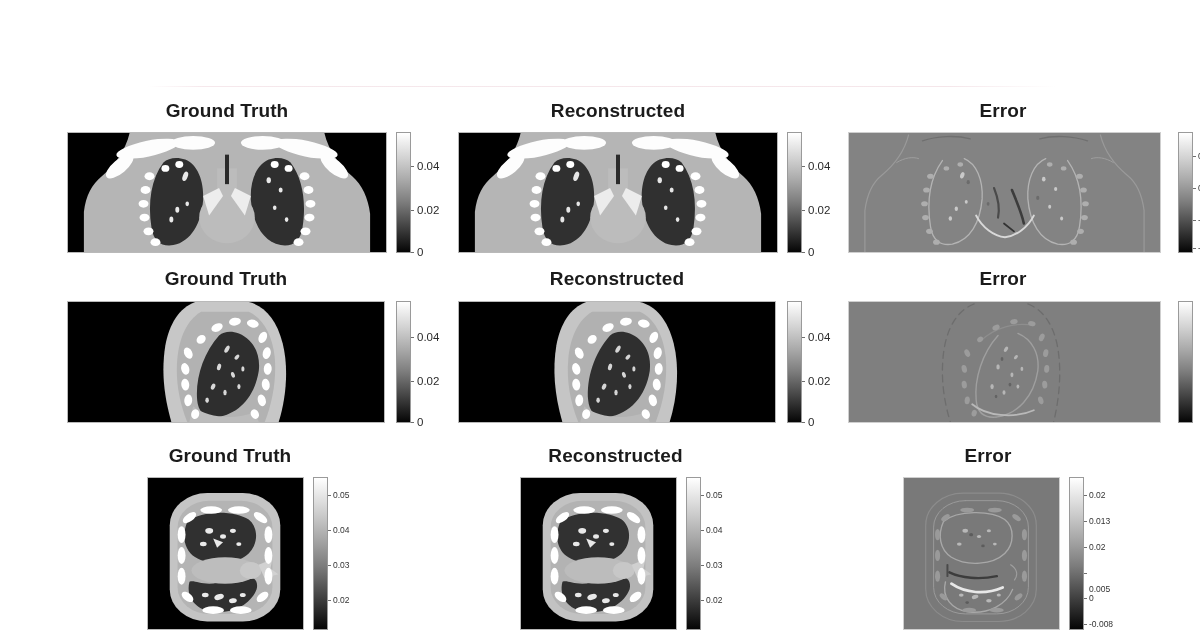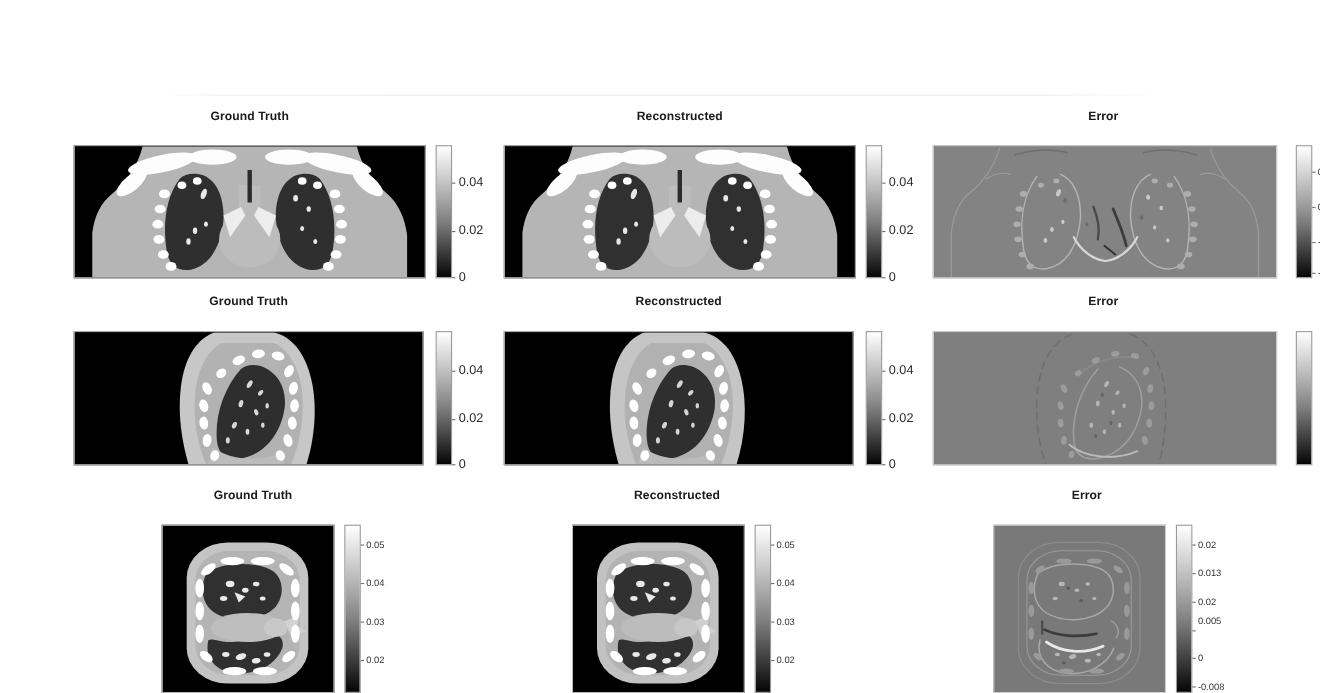--- a/index.html
+++ b/index.html
@@ -36,21 +36,21 @@
         rgba(246,232,236,1) 6%,
         rgba(245,230,234,1) 88%,
         rgba(250,242,244,0) 100%);
   }
 
   .panel { position: absolute; }
 
   .panel-title {
     position: absolute;
     text-align: center;
-    font-size: 11px;
+    font-size: 19px;
     font-weight: 700;
     color: #1b1b1b;
     letter-spacing: 0.1px;
     white-space: nowrap;
     line-height: 1;
   }
 
   .img-frame {
     position: absolute;
     box-sizing: border-box;
@@ -646,21 +646,21 @@
     </div>
     <div class="cbar" style="left:1069px; top:477px; width:15px; height:153px;">
       <div class="cbar-strip"></div>
       <div class="cbar-tick" style="top:18px;"></div>
       <div class="cbar-label sm" style="top:18px;">0.02</div>
       <div class="cbar-tick" style="top:44px;"></div>
       <div class="cbar-label sm" style="top:44px;">0.013</div>
       <div class="cbar-tick" style="top:70px;"></div>
       <div class="cbar-label sm" style="top:70px;">0.02</div>
       <div class="cbar-tick" style="top:96px;"></div>
-      <div class="cbar-label sm" style="top:87px;">0.005</div>
+      <div class="cbar-label sm" style="top:112px;">0.005</div>
       <div class="cbar-tick" style="top:121px;"></div>
       <div class="cbar-label sm" style="top:121px;">0</div>
       <div class="cbar-tick" style="top:147px;"></div>
       <div class="cbar-label sm" style="top:147px;">-0.008</div>
     </div>
   </div>
 
 </div>
 
 </body></html>

